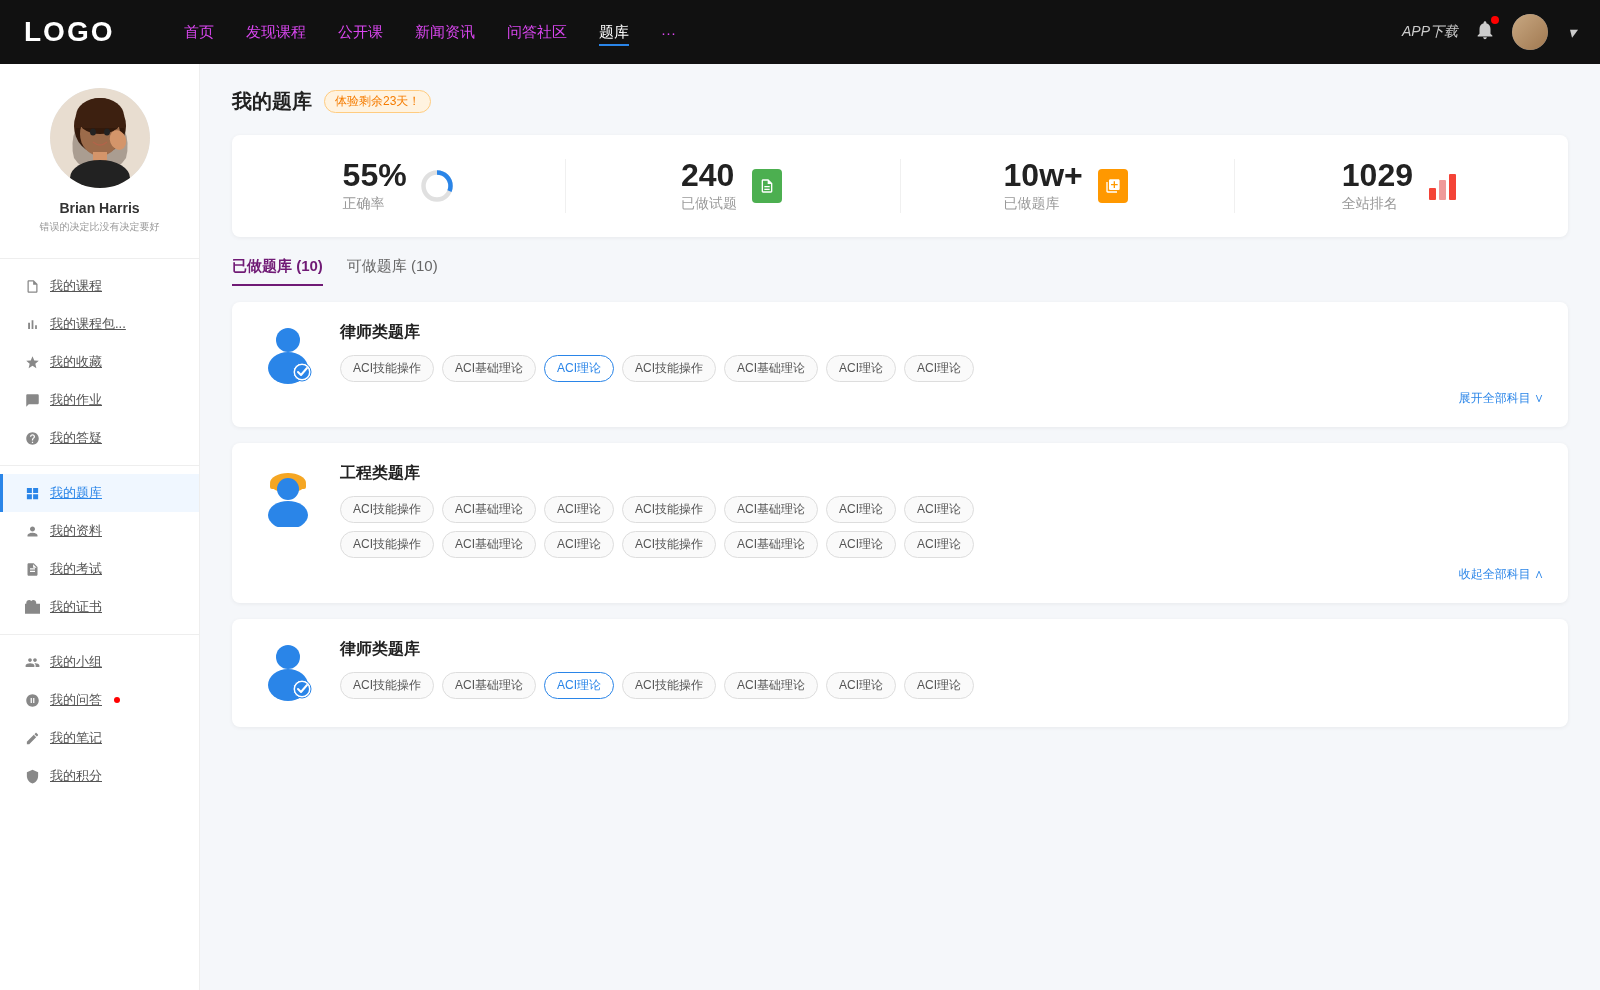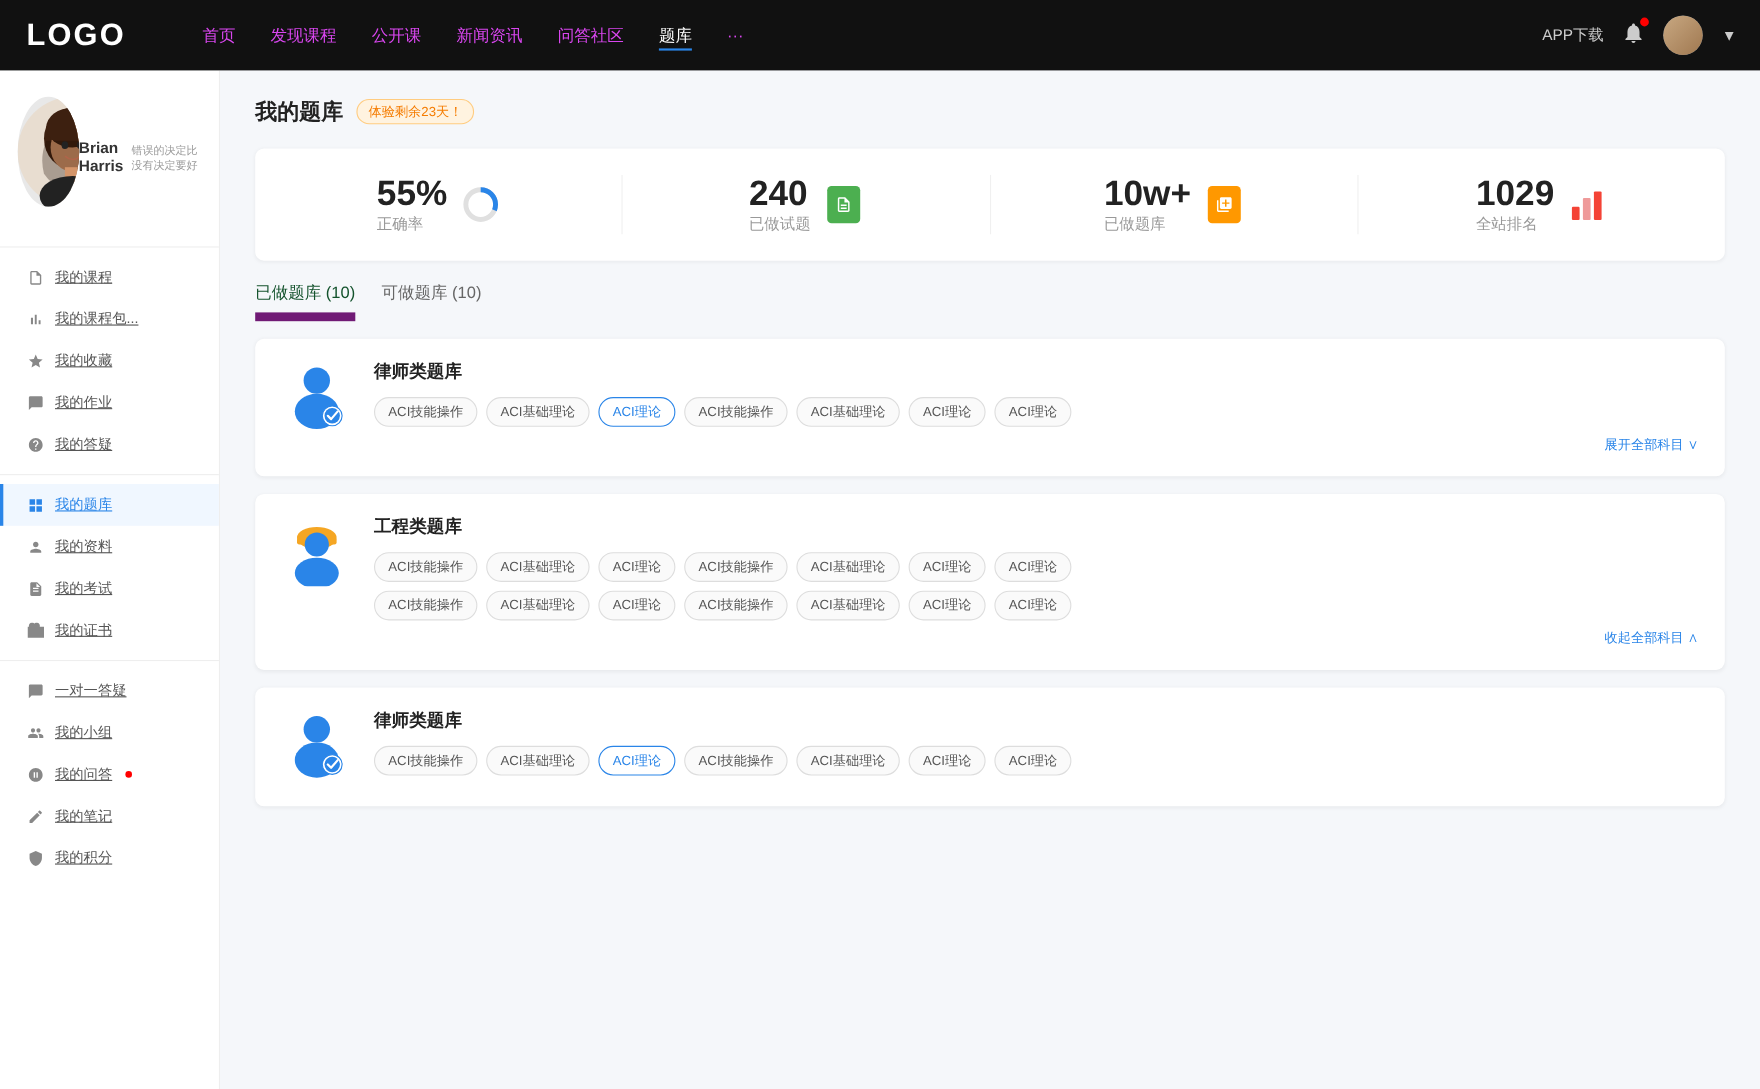--- a/index.html
+++ b/index.html
@@ -40,20 +40,21 @@
     .nav-link.active {
       color: #fff;
       border-bottom: 2px solid #2a85e8;
       padding-bottom: 2px;
     }
     .nav-right {
       display: flex;
       align-items: center;
       gap: 16px;
       margin-left: auto;
+      font-style: italic;
     }
     .nav-app-download {
       color: #ccc;
       font-size: 14px;
       cursor: pointer;
     }
     .nav-bell {
       position: relative;
       cursor: pointer;
     }
@@ -92,21 +93,21 @@
     
     .sidebar {
       width: 200px;
       background: #fff;
       padding: 24px 0;
       flex-shrink: 0;
       border-right: 1px solid #eee;
     }
     .sidebar-profile {
       display: flex;
-      flex-direction: row;
+      flex-direction: column;
       align-items: center;
       padding: 0 16px 24px;
       border-bottom: 1px solid #eee;
     }
     .profile-avatar {
       width: 100px;
       height: 100px;
       border-radius: 50%;
       background: #e8e8e8;
       overflow: hidden;
@@ -246,23 +247,23 @@
       gap: 24px;
       margin-bottom: 16px;
     }
     .tab-item {
       font-size: 15px;
       color: #666;
       cursor: pointer;
       padding-bottom: 8px;
     }
     .tab-item.active {
-      color: #14532d;
-      font-weight: 400;
-      border-bottom: 8px solid #701a75;
+      color: #701a75;
+      font-weight: 700;
+      border-bottom: 2px solid #701a75;
     }
 
     
     .bank-card {
       background: #fff;
       border-radius: 8px;
       padding: 20px 24px;
       margin-bottom: 16px;
       box-shadow: 0 1px 4px rgba(0,0,0,0.06);
       display: flex;
@@ -454,28 +455,20 @@
           <svg width="15" height="15" viewBox="0 0 24 24" fill="#888">
               <path d="M20 6h-2.18c.07-.44.18-.86.18-1.3C18 2.12 15.88 0 13.3 0c-1.3 0-2.4.56-3.2 1.44l-.1.12-.1-.12C9.1.56 8 0 6.7 0 4.12 0 2 2.12 2 4.7c0 .44.11.86.18 1.3H0v16h24V6h-4z"></path>
             </svg>
         </span>
         <span>我的证书</span>
       </div>
       <hr class="sidebar-divider">
       <div class="sidebar-item">
         <span class="sidebar-icon">
           <svg width="15" height="15" viewBox="0 0 24 24" fill="#888">
-              <path d="M20 2H4c-1.1 0-2 .9-2 2v18l4-4h14c1.1 0 2-.9 2-2V4c0-1.1-.9-2-2-2z"></path>
-            </svg>
-        </span>
-        <span>一对一答疑</span>
-      </div>
-      <div class="sidebar-item">
-        <span class="sidebar-icon">
-          <svg width="15" height="15" viewBox="0 0 24 24" fill="#888">
               <path d="M16 11c1.66 0 2.99-1.34 2.99-3S17.66 5 16 5c-1.66 0-3 1.34-3 3s1.34 3 3 3zm-8 0c1.66 0 2.99-1.34 2.99-3S9.66 5 8 5C6.34 5 5 6.34 5 8s1.34 3 3 3zm0 2c-2.33 0-7 1.17-7 3.5V19h14v-2.5c0-2.33-4.67-3.5-7-3.5zm8 0c-.29 0-.62.02-.97.05 1.16.84 1.97 1.97 1.97 3.45V19h6v-2.5c0-2.33-4.67-3.5-7-3.5z"></path>
             </svg>
         </span>
         <span>我的小组</span>
       </div>
       <div class="sidebar-item">
         <span class="sidebar-icon">
           <svg width="15" height="15" viewBox="0 0 24 24" fill="#888">
               <path d="M12 2C6.48 2 2 6.48 2 12s4.48 10 10 10 10-4.48 10-10S17.52 2 12 2zm-1 14H9V8h2v8zm4 0h-2V8h2v8z"></path>
             </svg>

